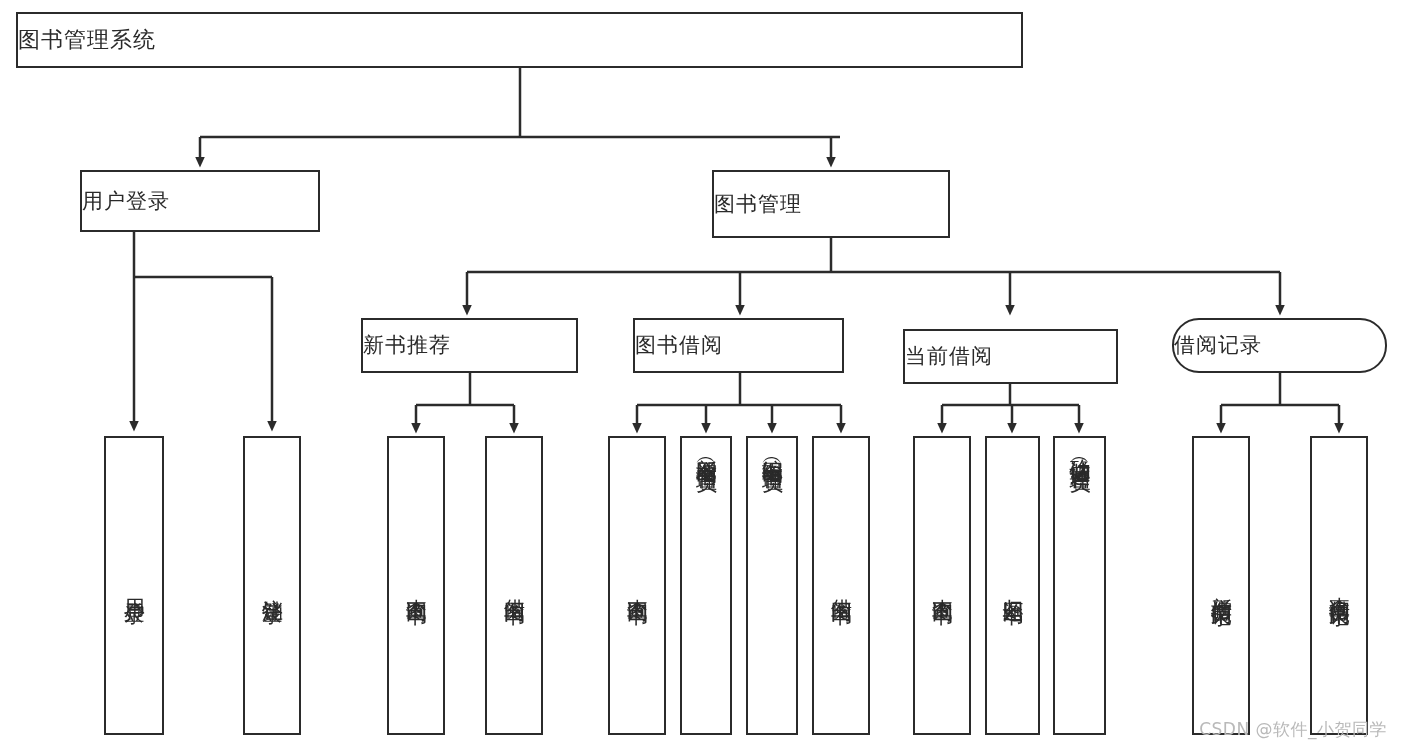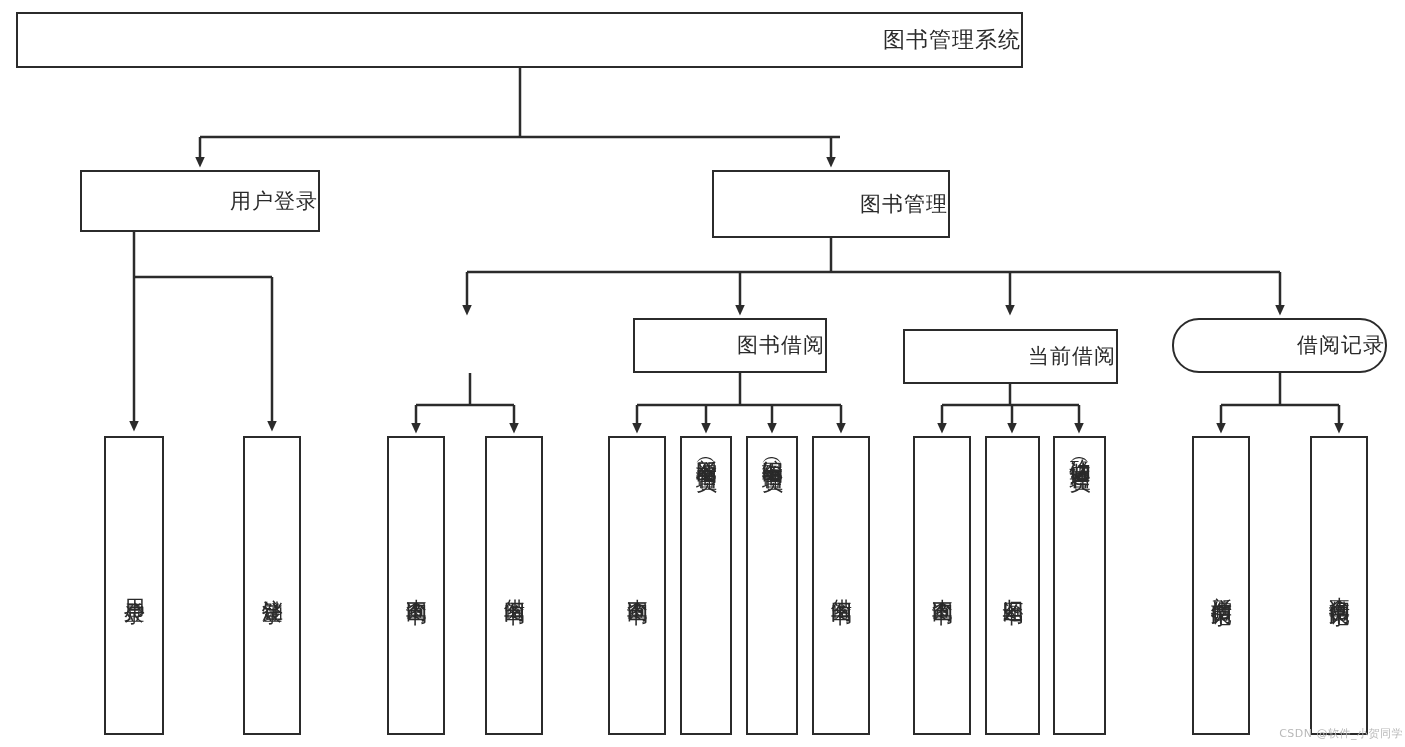--- a/index.html
+++ b/index.html
@@ -27,25 +27,24 @@
     height: 747px;
     pointer-events: none;
   }
   .node {
     position: absolute;
     box-sizing: border-box;
     border: 2px solid #2b2b2b;
     background: #ffffff;
     display: flex;
     align-items: center;
-    justify-content: flex-end;
+    justify-content: flex-start;
     text-align: center;
     line-height: 1.18;
     color: #2a2a2a;
-    padding-left: 20px;
   }
   .node.h {
     font-size: 21px;
     letter-spacing: 1px;
   }
   .node.h.root {
     font-size: 22px;
   }
   .node.v {
     writing-mode: vertical-rl;
@@ -62,23 +61,23 @@
   .node.v .label {
     writing-mode: vertical-rl;
     text-orientation: upright;
     white-space: nowrap;
   }
   .node .label {
     display: block;
   }
   #watermark {
     position: absolute;
-    right: 2px;
+    right: 18px;
     bottom: 6px;
-    font-size: 11px;
+    font-size: 17px;
     color: #b9b9b9;
     letter-spacing: 0.5px;
     white-space: nowrap;
   }
 </style>
 </head>
 <body>
 
 <div id="canvas">
 
@@ -136,21 +135,24 @@
     <span class="label">图书管理系统</span>
   </div>
 
   <div class="node h" style="left:80px; top:170px; width:240px; height:62px;">
     <span class="label">用户登录</span>
   </div>
   <div class="node h" style="left:712px; top:170px; width:238px; height:68px;">
     <span class="label">图书管理</span>
   </div>
 
-  <div class="node h" style="left:633px; top:318px; width:194px; height:55px;">
+  <div class="node h" style="left:361px; top:318px; width:217px; height:55px;">
+    <span class="label">新书推荐</span>
+  </div>
+  <div class="node h" style="left:633px; top:318px; width:211px; height:55px;">
     <span class="label">图书借阅</span>
   </div>
   <div class="node h" style="left:903px; top:318px; width:215px; height:55px;margin-top:11px;">
     <span class="label">当前借阅</span>
   </div>
   <div class="node h" style="left:1172px; top:318px; width:215px; height:55px;border-radius:27px;">
     <span class="label">借阅记录</span>
   </div>
 
   <div class="node v center" style="left:104px; top:436px; width:60px; height:299px;">

